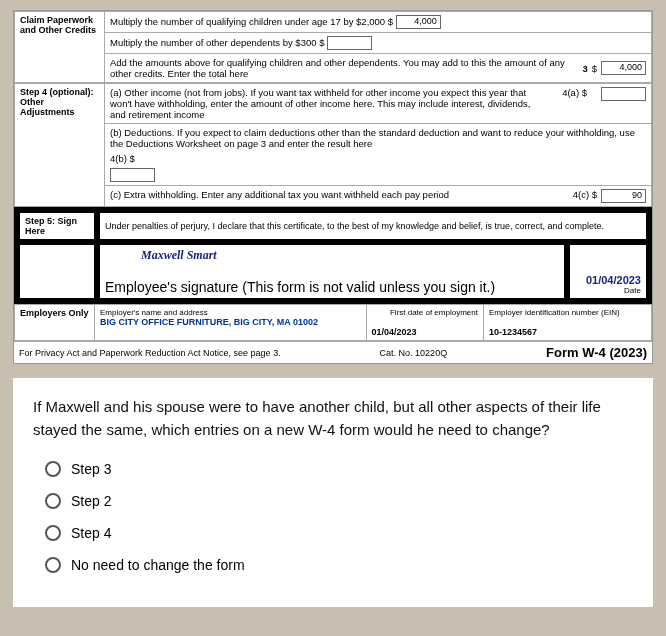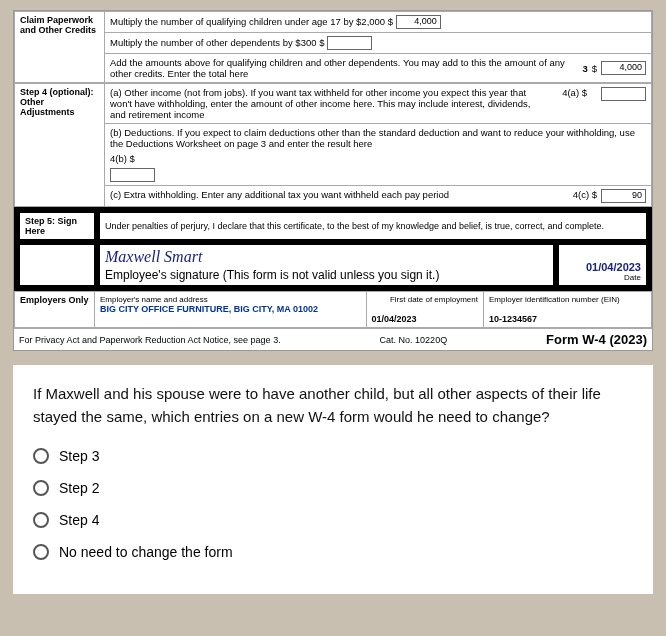--- a/index.html
+++ b/index.html
@@ -50,23 +50,24 @@
 
     .sign-section td {
       border: 6px solid #000000;
       padding: 3px 5px;
       vertical-align: middle;
     }
 
     .signature-text {
       font-family: 'Georgia', serif;
       font-style: italic;
-      font-size: 16px;
+      font-size: 12px;
       color: #1a237e;
-      font-weight: normal;
+      font-weight: bold;
+      margin-left: 36px;
     }
 
     .date-text {
       color: #1a237e;
       font-weight: bold;
       font-size: 11px;
     }
 
     
     .employer-section {
@@ -123,20 +124,21 @@
       list-style: none;
       padding: 0;
     }
 
     .option-item {
       display: flex;
       align-items: flex-end;
       margin-bottom: 16px;
       font-size: 14px;
       cursor: pointer;
+      margin-left: 12px;
     }
 
     .radio-circle {
       width: 16px;
       height: 16px;
       border-radius: 50%;
       border: 2px solid #555;
       margin-right: 10px;
       flex-shrink: 0;
       background: white;
@@ -232,21 +234,21 @@
         <span>Step 5: Sign Here</span>
       </td>
       <td colspan="2" style="font-size:9px;">
         <span>Under penalties of perjury, I declare that this certificate, to the best of my knowledge and belief, is true, correct, and complete.</span>
       </td>
     </tr>
     <tr>
       <td></td>
       <td>
         <div class="signature-text">Maxwell Smart</div>
-        <div style="font-size:12px; margin-top:2px;">Employee's signature (This form is not valid unless you sign it.)</div>
+        <div style="font-size:14px; margin-top:16px;">Employee's signature (This form is not valid unless you sign it.)</div>
       </td>
       <td style="text-align:right; vertical-align:bottom;">
         <div class="date-text">01/04/2023</div>
         <div style="font-size:8px;">Date</div>
       </td>
     </tr>
   </tbody>
     </table>
 
   <table class="employer-section">

